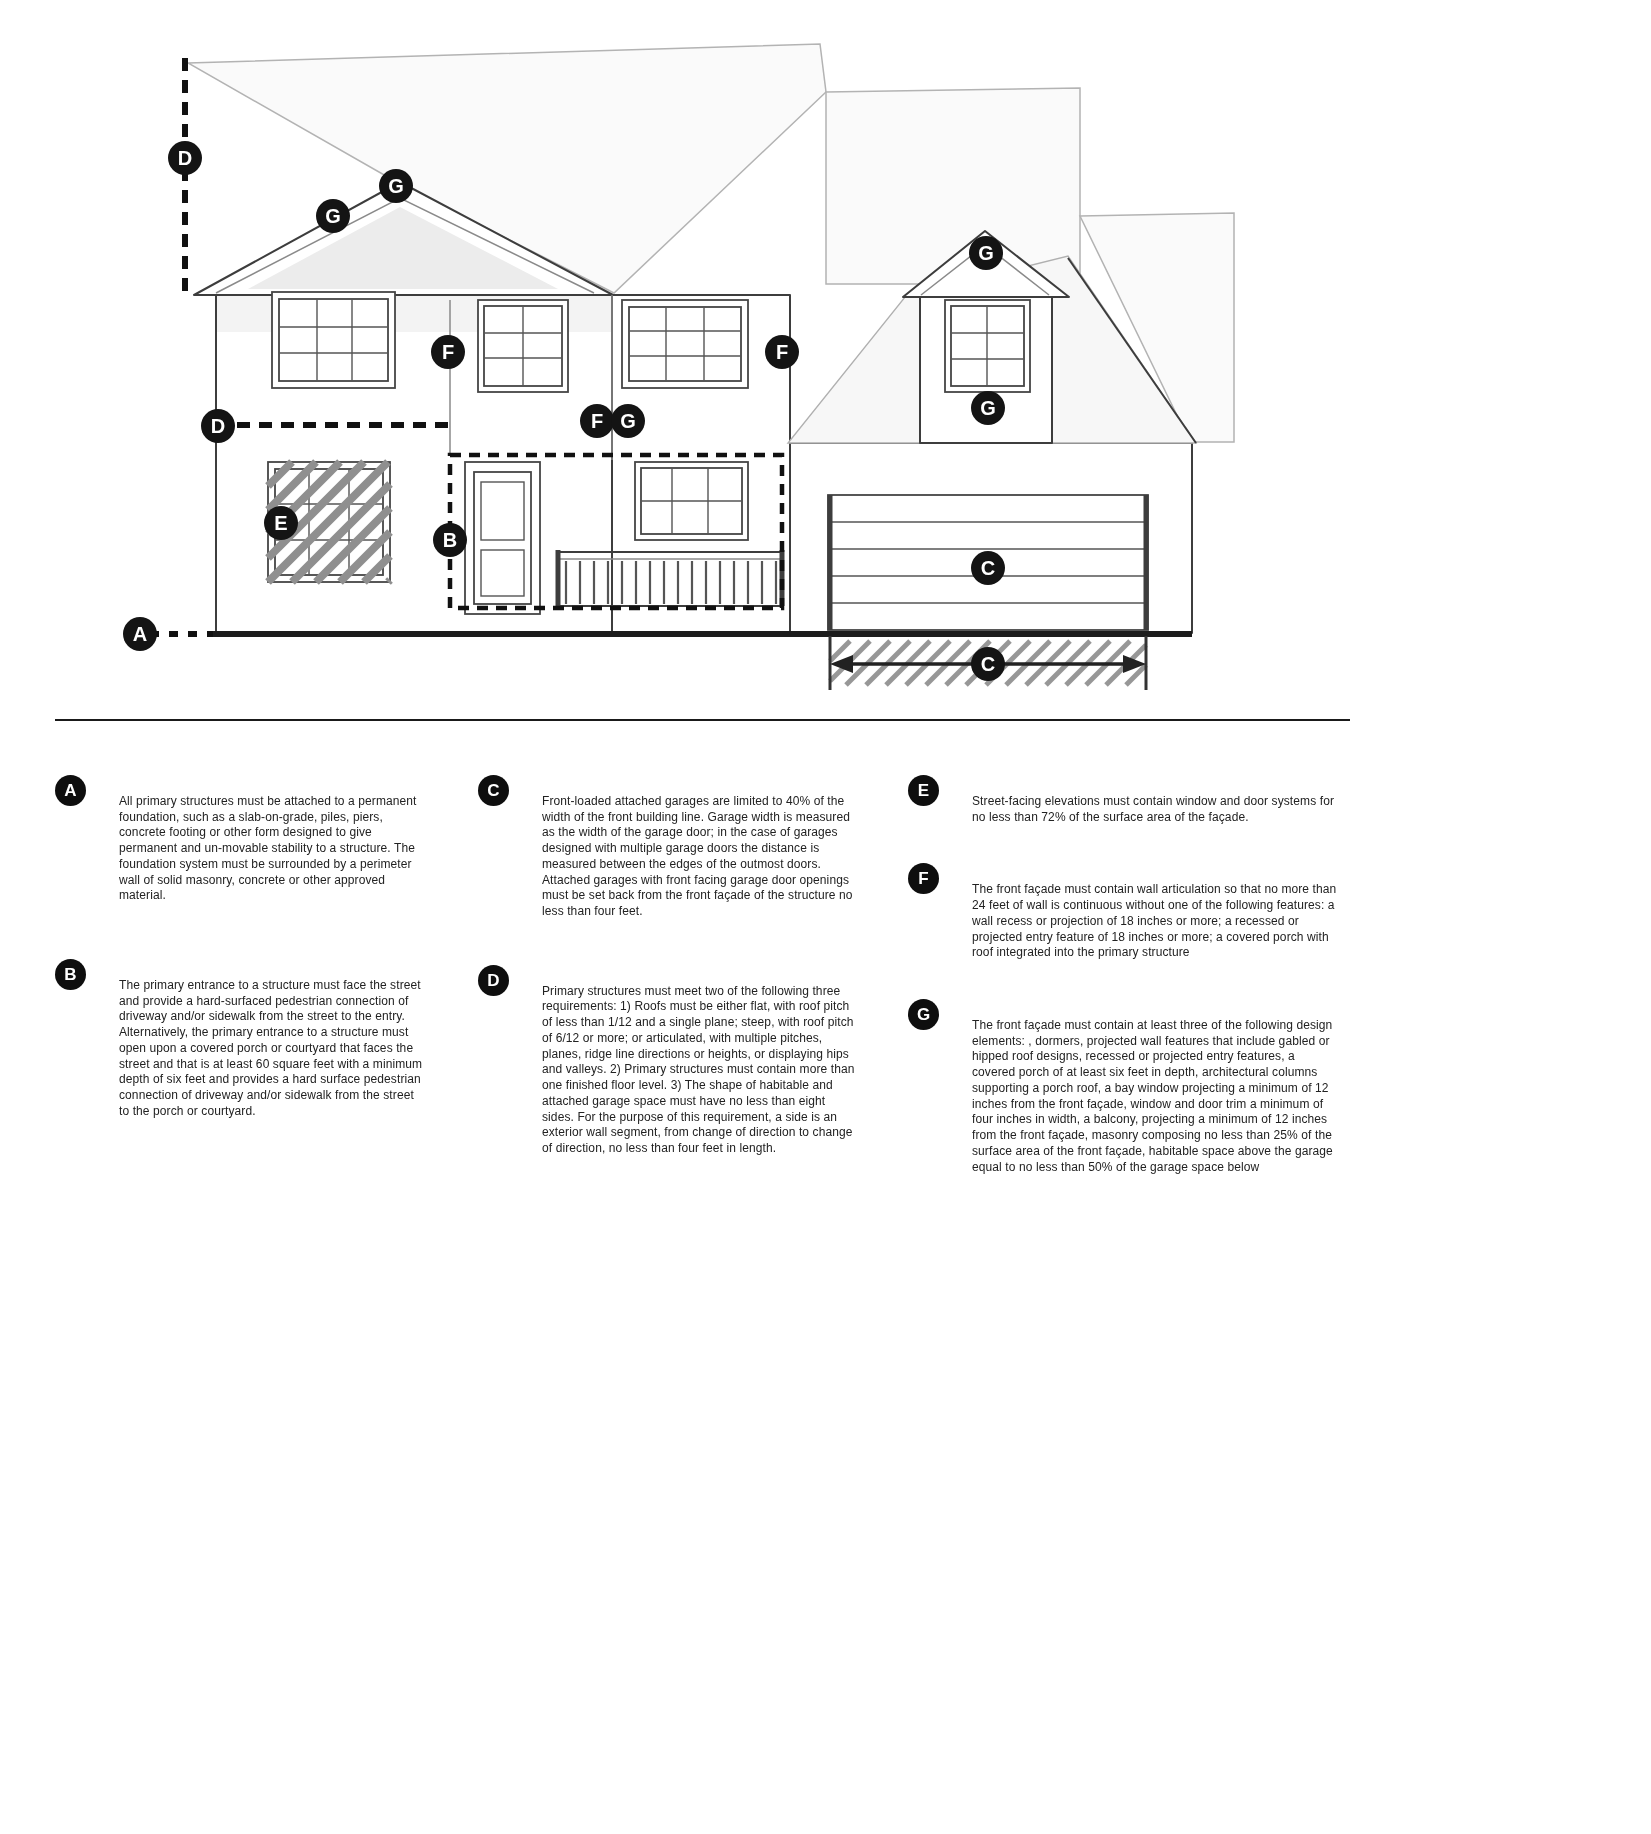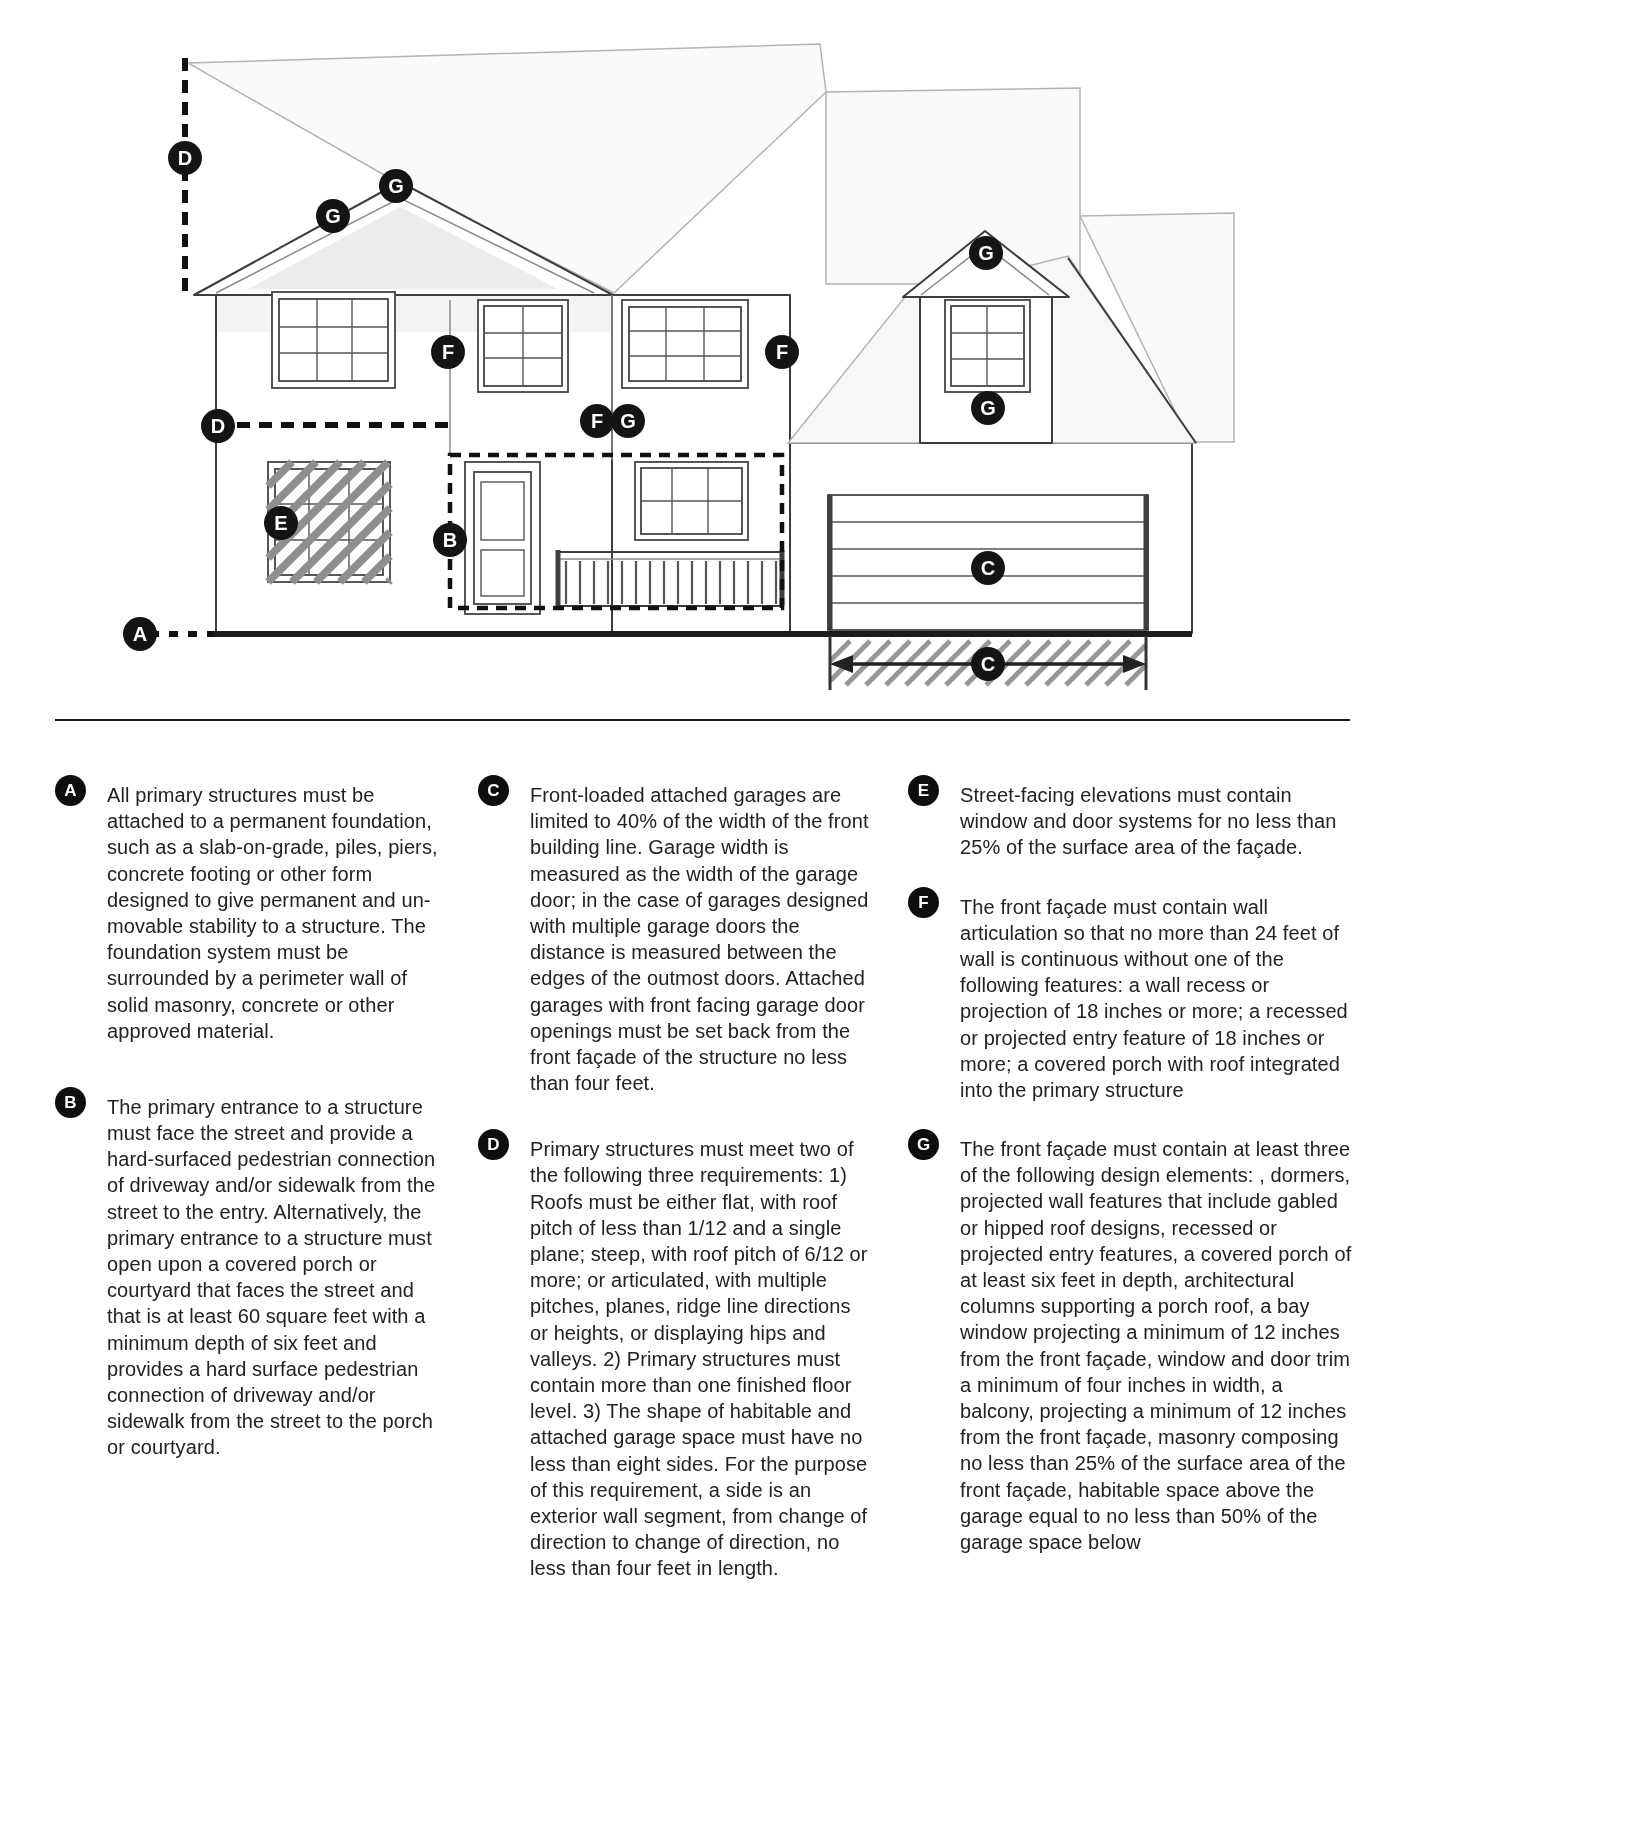--- a/index.html
+++ b/index.html
@@ -31,21 +31,21 @@
   #col1{left:55px;width:388px;}
   #col2{left:478px;width:398px;}
   #col3{left:908px;width:448px;}
   .legend-item{display:flex;gap:17px;align-items:flex-start;}
   #col1 .legend-item{margin-bottom:42px;}
   #col2 .legend-item{margin-bottom:32px;}
   #col3 .legend-item{margin-bottom:25px;}
   .lbadge{width:31px;height:31px;border-radius:50%;background:#0e0e0e;color:#fff;
           font-weight:700;font-size:17px;line-height:31px;text-align:center;
           flex:0 0 31px;margin-top:-3px;}
-  .ltext{margin:4px;font-size:20px;line-height:1.31;color:#222222;letter-spacing:0.1px;}
+  .ltext{margin:16px;font-size:12px;line-height:1.31;color:#222222;letter-spacing:0.1px;}
 </style>
 </head>
 <body>
 
 <div id="page">
 
   <svg width="1651" height="710" viewBox="0 0 1651 710">
 
     <g>
       <polygon class="bg" points="188,63 820,44 826,92 614,293 400,184"></polygon>
@@ -253,21 +253,21 @@
     </div>
     <div class="legend-item">
       <div class="lbadge">D</div>
       <p class="ltext">Primary structures must meet two of the following three requirements: 1) Roofs must be either flat, with roof pitch of less than 1/12 and a single plane; steep, with roof pitch of 6/12 or more; or articulated, with multiple pitches, planes, ridge line directions or heights, or displaying hips and valleys. 2) Primary structures must contain more than one finished floor level. 3) The shape of habitable and attached garage space must have no less than eight sides. For the purpose of this requirement, a side is an exterior wall segment, from change of direction to change of direction, no less than four feet in length.</p>
     </div>
   </div>
 
   <div class="legend-col" id="col3">
     <div class="legend-item">
       <div class="lbadge">E</div>
-      <p class="ltext">Street-facing elevations must contain window and door systems for no less than 25% of the surface area of the façade.</p>
+      <p class="ltext">Street-facing elevations must contain window and door systems for no less than 72% of the surface area of the façade.</p>
     </div>
     <div class="legend-item">
       <div class="lbadge">F</div>
       <p class="ltext">The front façade must contain wall articulation so that no more than 24 feet of wall is continuous without one of the following features: a wall recess or projection of 18 inches or more; a recessed or projected entry feature of 18 inches or more; a covered porch with roof integrated into the primary structure</p>
     </div>
     <div class="legend-item">
       <div class="lbadge">G</div>
       <p class="ltext">The front façade must contain at least three of the following design elements: , dormers, projected wall features that include gabled or hipped roof designs, recessed or projected entry features, a covered porch of at least six feet in depth, architectural columns supporting a porch roof, a bay window projecting a minimum of 12 inches from the front façade, window and door trim a minimum of four inches in width, a balcony, projecting a minimum of 12 inches from the front façade, masonry composing no less than 25% of the surface area of the front façade, habitable space above the garage equal to no less than 50% of the garage space below</p>
     </div>
   </div>

